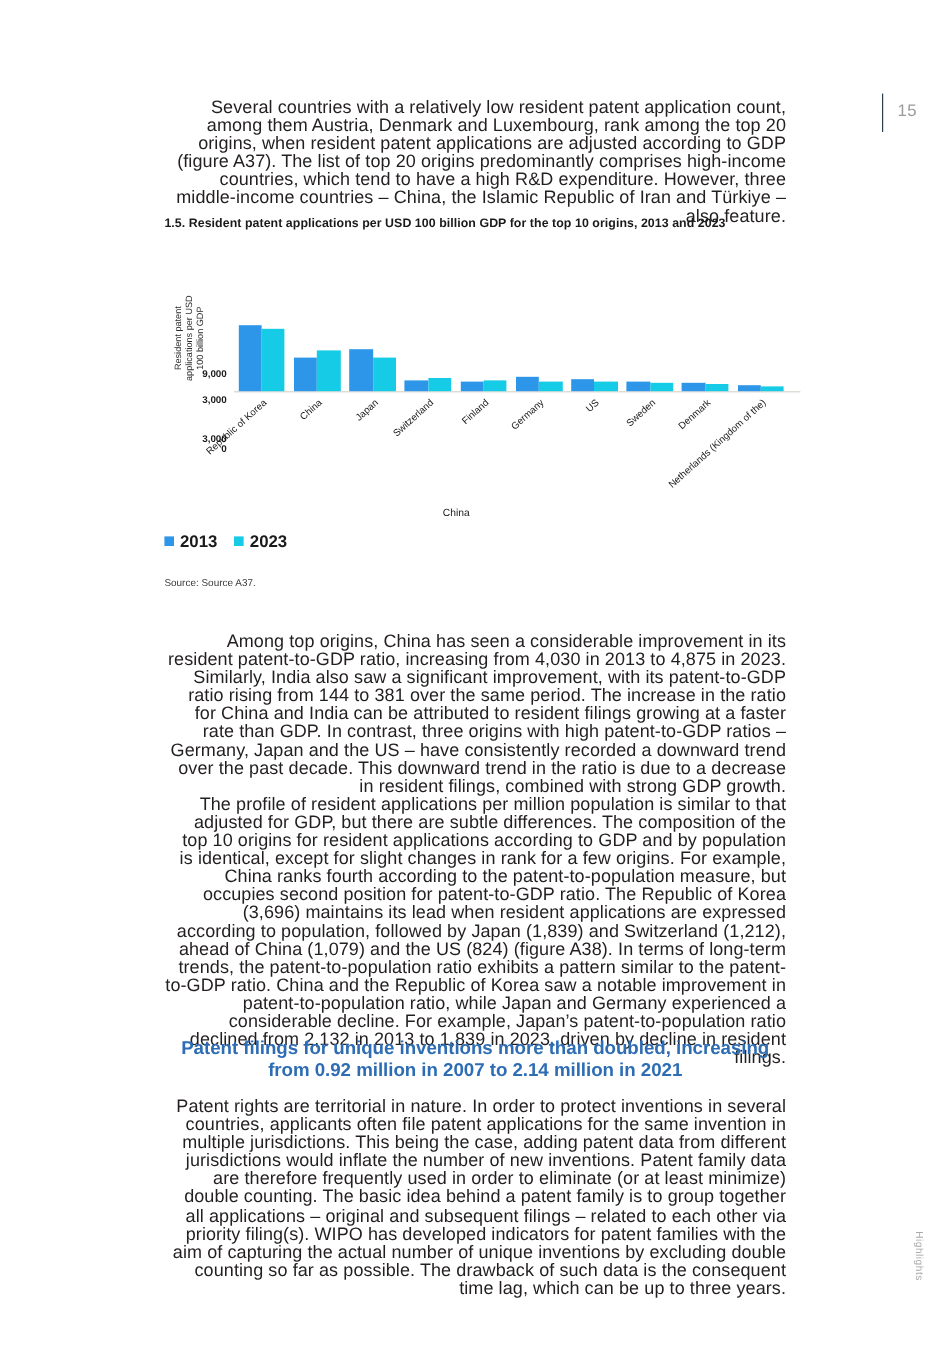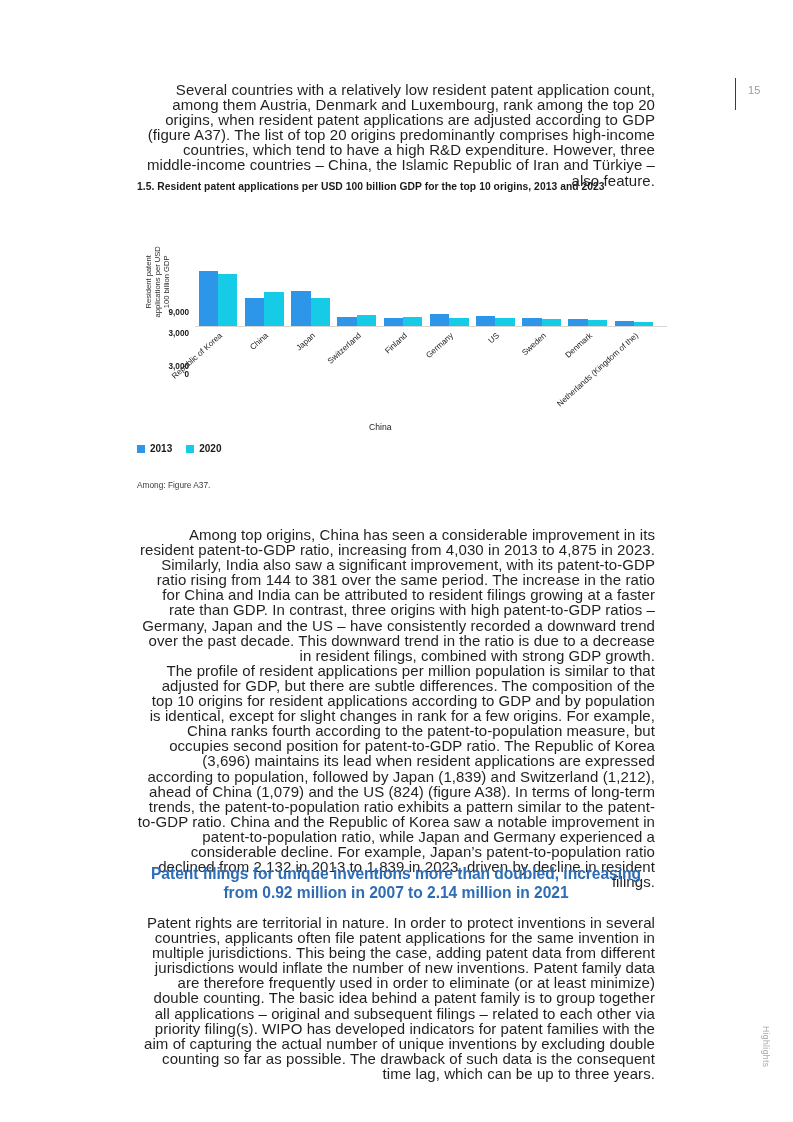--- a/index.html
+++ b/index.html
@@ -26,21 +26,21 @@
     left: 735px;
     top: 78px;
     width: 1px;
     height: 32px;
     background: #2c3e50;
   }
   .page-number {
     position: absolute;
     left: 748px;
     top: 84px;
-    font-size: 11px;
+    font-size: 14px;
     color: #9b9b9b;
     letter-spacing: .2px;
   }
 
   
   .side-tab {
     position: absolute;
     right: 22px;
     bottom: 55px;
     font-size: 8.5px;
@@ -209,21 +209,21 @@
     display: flex;
     align-items: center;
     gap: 5px;
   }
   .legend-swatch {
     width: 8px;
     height: 8px;
     display: block;
   }
   .legend-label {
-    font-size: 10px;
+    font-size: 14px;
     font-weight: bold;
     color: #1a1a1a;
   }
 
   .source {
     position: absolute;
     left: 137px;
     top: 480px;
     font-size: 8.3px;
     color: #3a3a3a;
@@ -332,25 +332,25 @@
     <div class="x-axis-title">China</div>
   </div>
 
   <div class="legend">
       <div class="legend-item">
         <span class="legend-swatch" style="background: rgb(46, 150, 232);"></span>
         <span class="legend-label">2013</span>
       </div>
       <div class="legend-item">
         <span class="legend-swatch" style="background: rgb(22, 203, 229);"></span>
-        <span class="legend-label">2020</span>
+        <span class="legend-label">2023</span>
       </div>
     </div>
 
-  <div class="source">Among: Figure A37.</div>
+  <div class="source">Source: Source A37.</div>
 
   <div class="col" style="top:527px;">
     <p class="body">Among top origins, China has seen a considerable improvement in its resident patent-to-GDP ratio, increasing from 4,030 in 2013 to 4,875 in 2023. Similarly, India also saw a significant improvement, with its patent-to-GDP ratio rising from 144 to 381 over the same period. The increase in the ratio for China and India can be attributed to resident filings growing at a faster rate than GDP. In contrast, three origins with high patent-to-GDP ratios – Germany, Japan and the US – have consistently recorded a downward trend over the past decade. This downward trend in the ratio is due to a decrease in resident filings, combined with strong GDP growth.</p>
     <p class="body gap-para">The profile of resident applications per million population is similar to that adjusted for GDP, but there are subtle differences. The composition of the top 10 origins for resident applications according to GDP and by population is identical, except for slight changes in rank for a few origins. For example, China ranks fourth according to the patent-to-population measure, but occupies second position for patent-to-GDP ratio. The Republic of Korea (3,696) maintains its lead when resident applications are expressed according to population, followed by Japan (1,839) and Switzerland (1,212), ahead of China (1,079) and the US (824) (figure A38). In terms of long-term trends, the patent-to-population ratio exhibits a pattern similar to the patent-to-GDP ratio. China and the Republic of Korea saw a notable improvement in patent-to-population ratio, while Japan and Germany experienced a considerable decline. For example, Japan’s patent-to-population ratio declined from 2,132 in 2013 to 1,839 in 2023, driven by decline in resident filings.</p>
   </div>
 
   <div class="col" style="top:864px;">
     <p class="section-head">Patent filings for unique inventions more than doubled, increasing from 0.92 million in 2007 to 2.14 million in 2021</p>
   </div>
   <div class="col" style="top:915px;">

